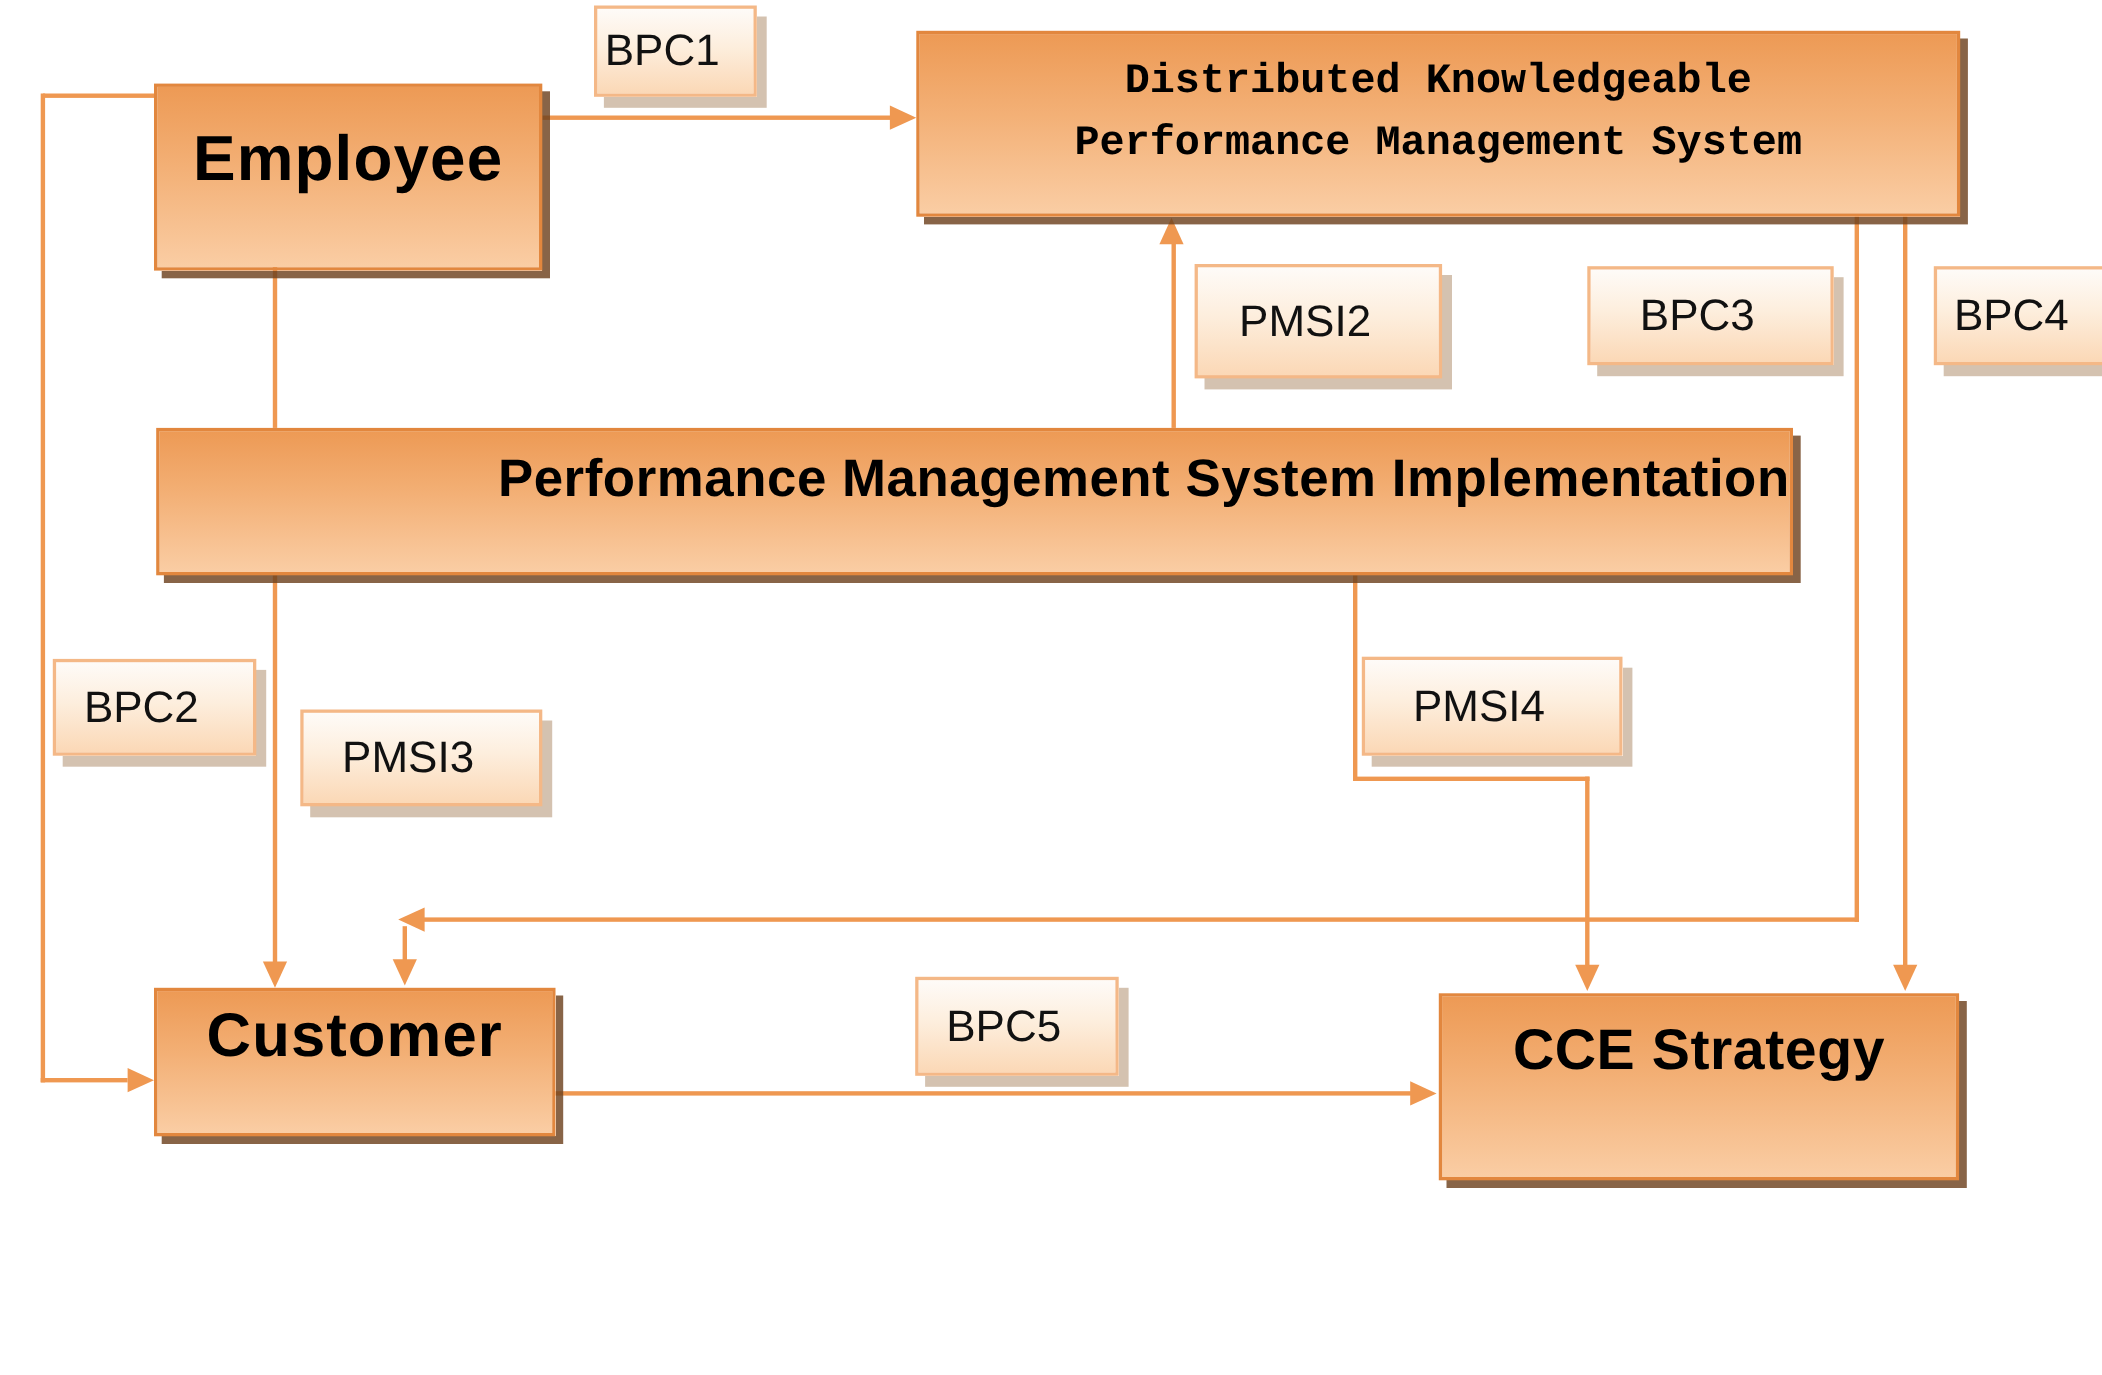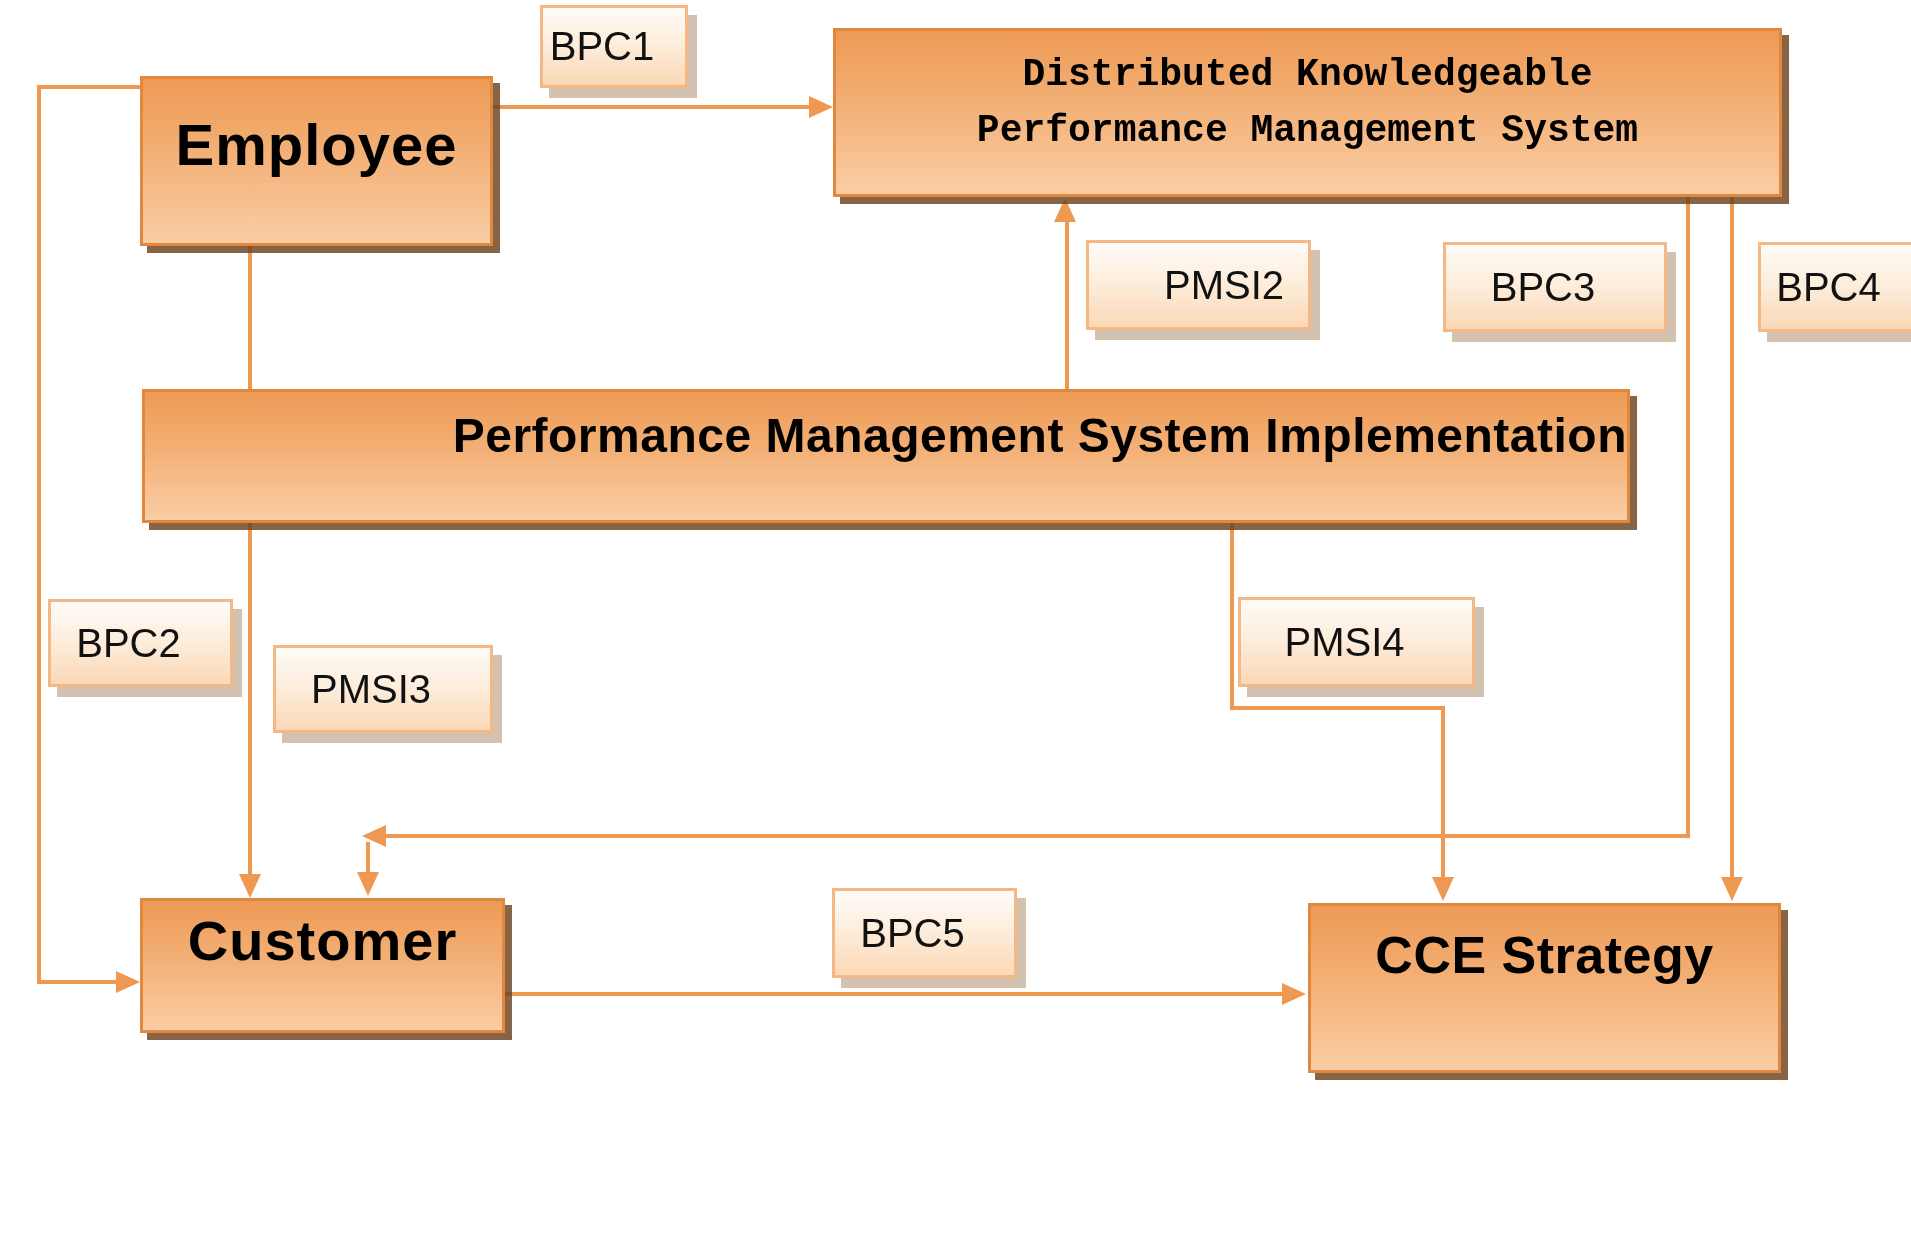--- a/index.html
+++ b/index.html
@@ -81,21 +81,21 @@
 
   <div class="seg" style="left:1730px;top:197px;width:4px;height:682px;"></div>
   <div class="arr down" style="left:1721px;top:877px;"></div>
 
   <div class="seg" style="left:505px;top:992px;width:779px;height:4px;"></div>
   <div class="arr right" style="left:1282px;top:983px;"></div>
 
   <div class="tag" style="left:540px;top:5px;width:148px;height:83px;">
     <span class="lbl">BPC1</span>
   </div>
-  <div class="tag" style="left:1086px;top:240px;width:225px;height:90px;justify-content:flex-end;">
+  <div class="tag" style="left:1086px;top:240px;width:225px;height:104px;">
     <span class="lbl">PMSI2</span>
   </div>
   <div class="tag" style="left:1443px;top:242px;width:224px;height:90px;">
     <span class="lbl">BPC3</span>
   </div>
   <div class="tag" style="left:1758px;top:242px;width:165px;height:90px;">
     <span class="lbl">BPC4</span>
   </div>
   <div class="tag" style="left:48px;top:555px;width:185px;height:88px;margin-top:44px;">
     <span class="lbl">BPC2</span>

